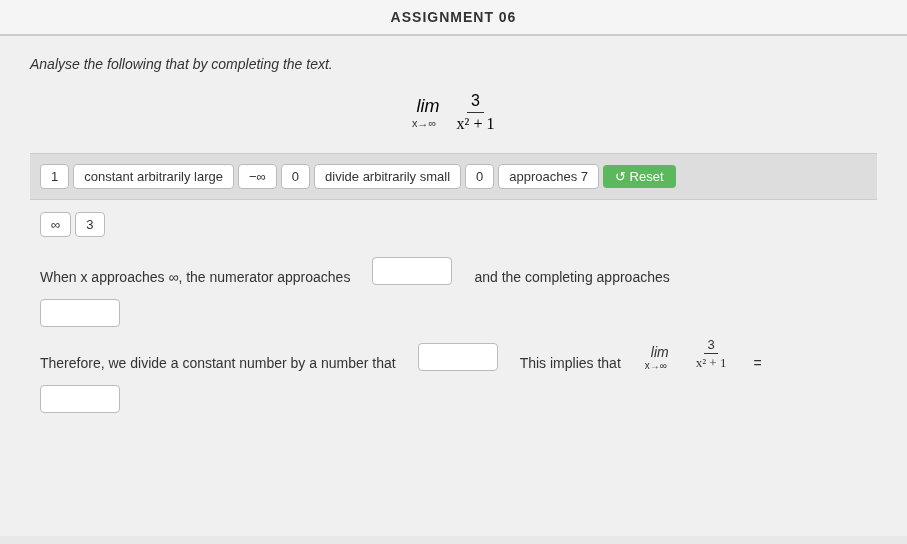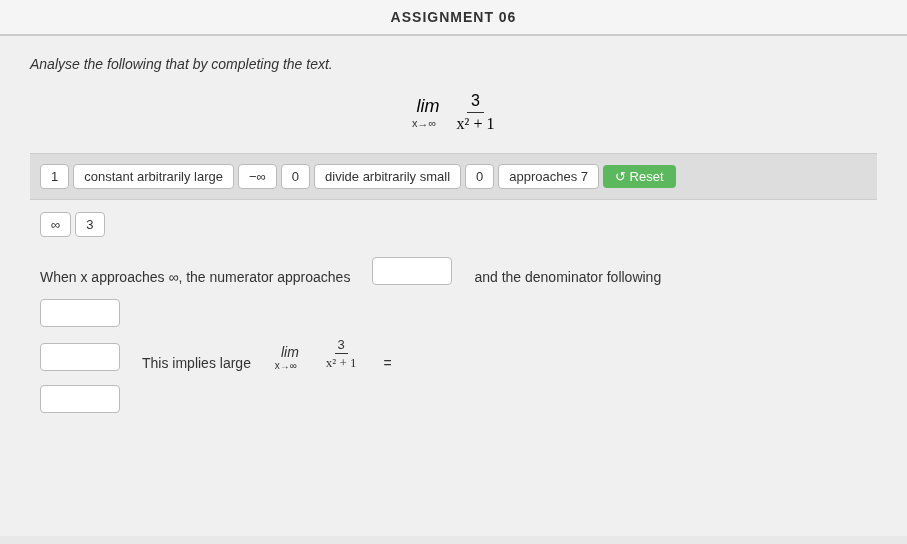--- a/index.html
+++ b/index.html
@@ -259,28 +259,29 @@
     <div class="tokens-row2">
       <span class="token">∞</span>
       <span class="token">3</span>
     </div>
 
     <div class="fill-section">
 
       <div class="fill-line">
         <span>When x approaches ∞, the numerator approaches</span>
         <span class="blank-box"></span>
-        <span>and the denominator following</span>
+        <span>and the completing approaches</span>
       </div>
 
       <div class="standalone-blank"></div>
 
       <div class="fill-line">
+        <span>Therefore, we divide a constant number by a number that</span>
         <span class="blank-box-tall"></span>
-        <span>This implies large</span>
+        <span>This implies that</span>
 
         <span class="inline-lim">
           <span class="lim-word">lim</span>
           <span class="lim-subscript">x→∞</span>
         </span>
 
         <span class="inline-fraction">
           <span class="numerator">3</span>
           <span class="denominator">x² + 1</span>
         </span>

